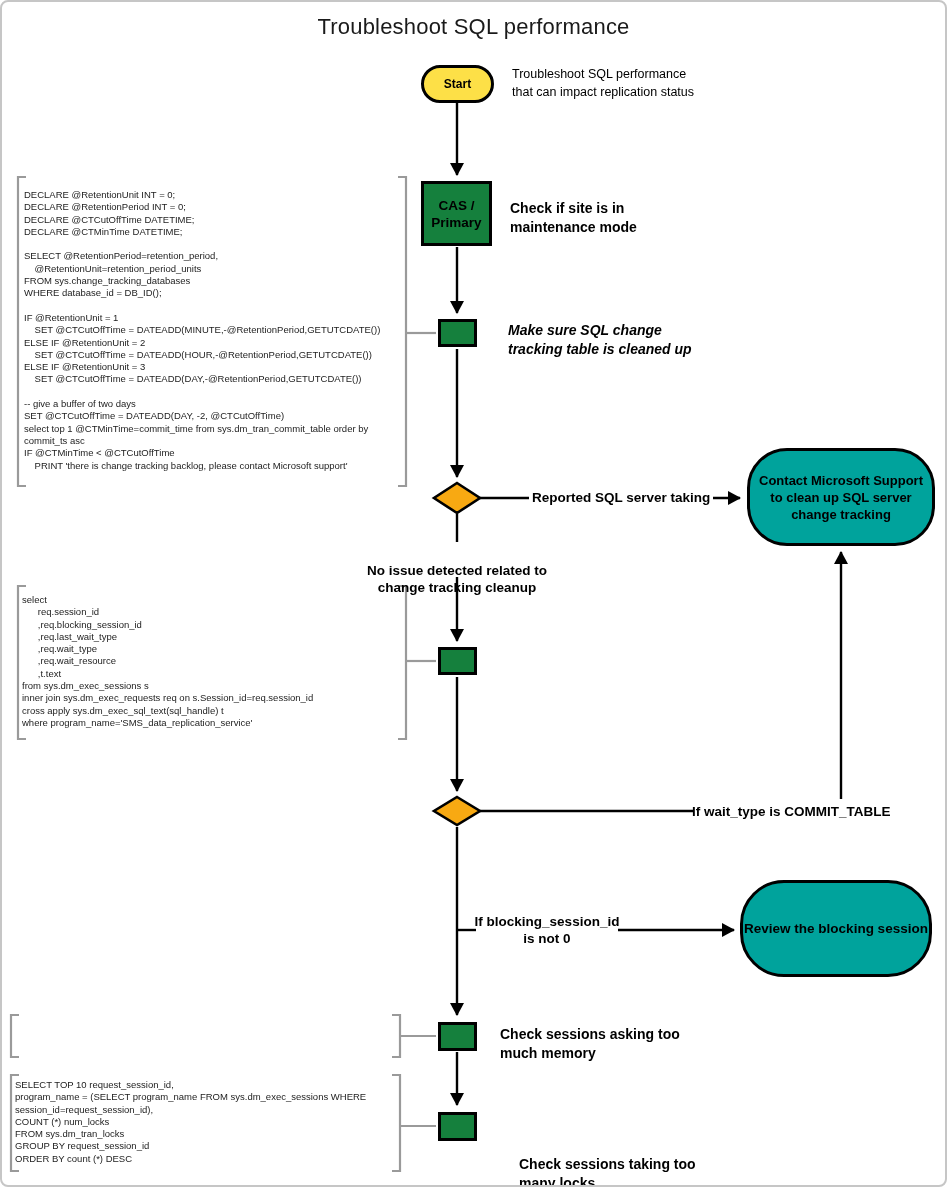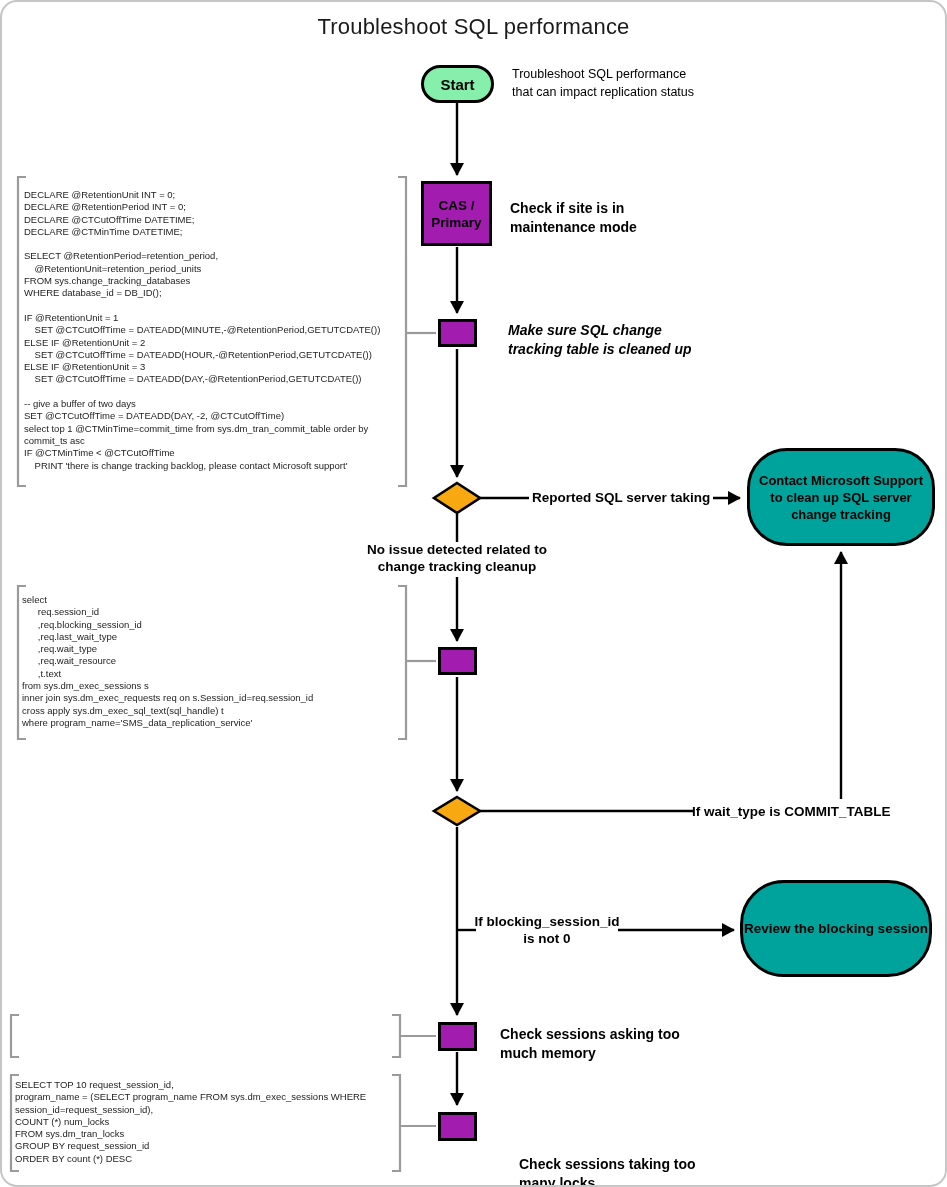--- a/index.html
+++ b/index.html
@@ -1,41 +1,41 @@
 <!DOCTYPE html>
 <html><head>
 <meta charset="utf-8">
 <style>
   html,body { margin:0; padding:0; background:#ffffff; }
   #canvas {
     position:relative; width:947px; height:1187px;
     background:#ffffff;
-    border:2px solid #c6c6c6; border-radius:17px;
+    border:2px solid #c6c6c6; border-radius:8px;
     box-sizing:border-box;
     font-family:"Liberation Sans", sans-serif;
     color:#000;
     overflow:hidden;
   }
   .abs { position:absolute; }
   #title {
     top:12px; left:0; width:100%;
     text-align:center; font-size:22px; font-weight:400; color:#1a1a1a;
     letter-spacing:0.2px;
   }
   svg.layer { position:absolute; top:0; left:0; z-index:1; }
   .lbl { white-space:pre-line; z-index:3; }
   .bold { font-weight:bold; font-size:14px; line-height:18.5px; }
   .note-reg { font-size:12.5px; line-height:17.5px; white-space:pre-line; z-index:3; }
   .code {
     white-space:pre; font-size:9.5px; line-height:12.3px; color:#1c1c1c; z-index:2;
   }
   .shape { box-sizing:border-box; border:3px solid #000; z-index:2;
            display:flex; align-items:center; justify-content:center; text-align:center; }
-  .start  { background:#86efac; border-radius:19px; font-weight:bold; font-size:15px; }
-  .blue   { background:#a21caf; }
+  .start  { background:#fde047; border-radius:19px; font-weight:bold; font-size:12px; }
+  .blue   { background:#15803d; }
   .teal   { background:#00A39C; font-weight:bold; font-size:13px; line-height:17px; white-space:pre-line; }
   .casbox { font-weight:bold; font-size:13.5px; line-height:17px; white-space:pre-line; }
   .center { text-align:center; }
   .whitebg { background:#ffffff; padding:0 3px; }
 </style>
 </head>
 <body>
 
 <div id="canvas">
 
@@ -102,21 +102,21 @@
 
   <div class="abs lbl bold" style="left:506px; top:319px;font-style:italic;">Make sure SQL change
 tracking table is cleaned up</div>
 
   <div class="abs lbl bold whitebg" style="left:527px; top:487px; font-size:13.5px; line-height:17px;">Reported SQL server taking</div>
 
   <div class="abs shape teal" style="left:745px; top:446px; width:188px; height:98px; border-radius:40px;">Contact Microsoft Support
 to clean up SQL server
 change tracking</div>
 
-  <div class="abs lbl bold center" style="left:345px; top:539px; width:220px; font-size:13.5px; line-height:17px;">No issue detected related to
+  <div class="abs lbl bold center" style="left:345px; top:560px; width:220px; font-size:13.5px; line-height:17px;">No issue detected related to
 change tracking cleanup</div>
 
   <div class="abs shape blue" style="left:436px; top:645px; width:39px; height:28px;"></div>
 
 
   <div class="abs lbl bold" style="left:690px; top:801px; font-size:13.5px; line-height:17px;">If wait_type is COMMIT_TABLE</div>
 
   <div class="abs lbl bold center" style="left:455px; top:911px; width:180px; font-size:13.5px; line-height:17px;">If blocking_session_id
 is not 0</div>
 

